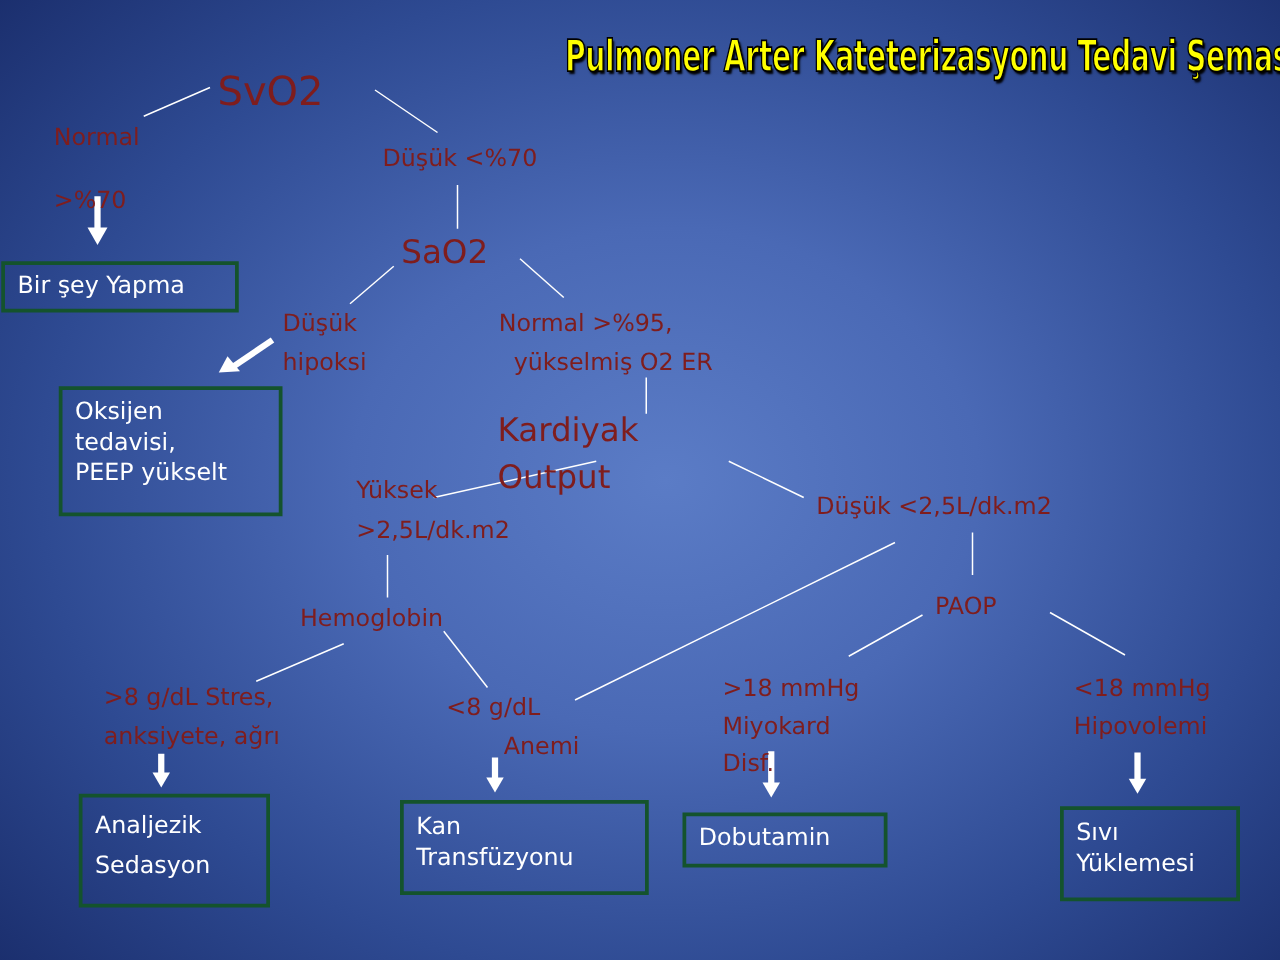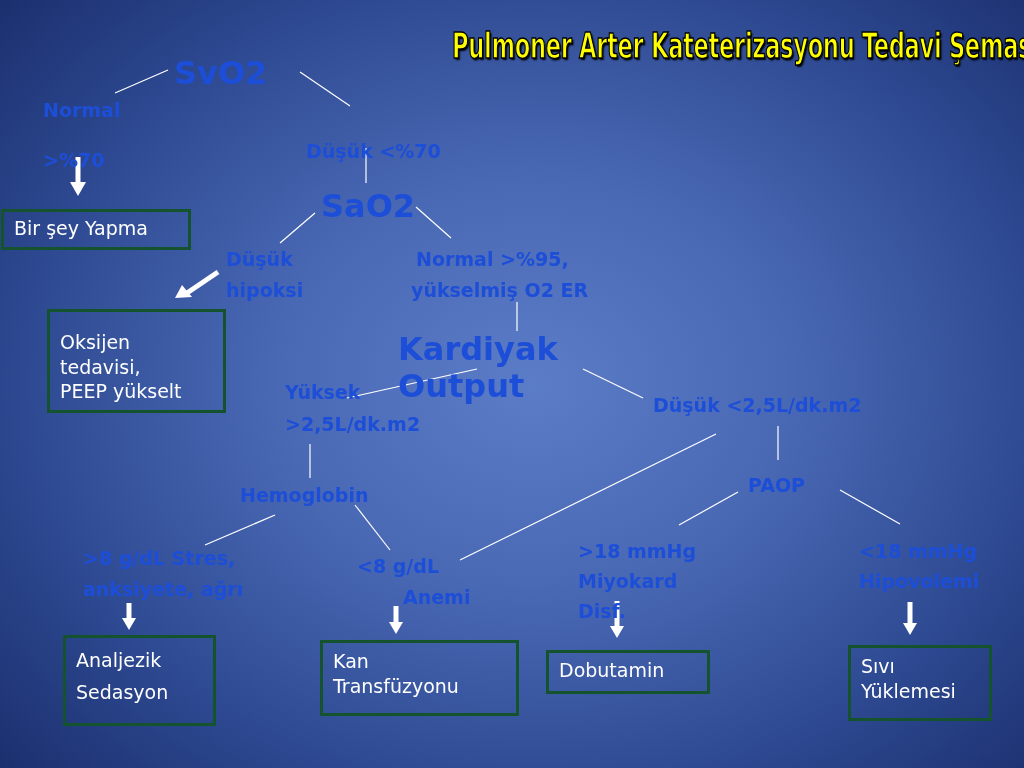--- a/index.html
+++ b/index.html
@@ -1,21 +1,21 @@
 <!DOCTYPE html>
 <html><head>
 <meta charset="utf-8">
 <style>
   html,body{margin:0;padding:0;}
   body{width:1024px;height:768px;overflow:hidden;position:relative;
     background:radial-gradient(ellipse 70% 75% at 52% 50%, #5b7cc6 0%, #4a69b5 35%, #2e4a92 70%, #1b2f6e 100%);
     font-family:"DejaVu Sans","Liberation Sans",sans-serif;color:#fff;}
-  .t{position:absolute;color:#1d4ed8;white-space:nowrap;line-height:1.2;font-weight:bold;}
+  .t{position:absolute;color:#7f1d1d;white-space:nowrap;line-height:1.2;}
   .big{font-size:32px;}
-  .mid{font-size:32px;}
+  .mid{font-size:26px;}
   .sm{font-size:19px;}
   .box{position:absolute;border:3px solid #14532d;box-sizing:border-box;padding:4px 10px;font-size:19px;line-height:1.3;white-space:nowrap;}
   .title{position:absolute;left:452px;top:26px;font-family:"DejaVu Sans Condensed","DejaVu Sans",sans-serif;font-weight:bold;font-size:35px;color:#ffff00;letter-spacing:-0.5px;
     -webkit-text-stroke:1.4px #000;text-shadow:2px 2px 2px #000;transform:scaleX(0.72);transform-origin:left top;white-space:nowrap;}
   svg.lines{position:absolute;left:0;top:0;width:1024px;height:768px;pointer-events:none;}
 </style>
 </head>
 <body>
 
 <div class="title">Pulmoner Arter Kateterizasyonu Tedavi Şeması</div>
@@ -50,25 +50,25 @@
     <line x1="617" y1="601" x2="617" y2="628" stroke-width="5"></line>
     <polygon points="610,626 624,626 617,638" stroke="none"></polygon>
     <line x1="910" y1="602" x2="910" y2="625" stroke-width="5"></line>
     <polygon points="903,623 917,623 910,635" stroke="none"></polygon>
   </g>
 </svg>
 
 <div class="t big" style="left:174px;top:54px;">SvO2</div>
 <div class="t sm" style="left:43px;top:99px;">Normal</div>
 <div class="t sm" style="left:43px;top:131px;margin-top:18px;">&gt;%70</div>
-<div class="t sm" style="left:306px;top:116px;margin-top:24px;">Düşük &lt;%70</div>
+<div class="t sm" style="left:306px;top:116px;">Düşük &lt;%70</div>
 <div class="t mid" style="left:321px;top:187px;">SaO2</div>
 <div class="t sm" style="left:226px;top:248px;">Düşük</div>
 <div class="t sm" style="left:226px;top:279px;">hipoksi</div>
-<div class="t sm" style="left:416px;top:248px;">Normal &gt;%95,</div>
+<div class="t sm" style="left:399px;top:248px;">Normal &gt;%95,</div>
 <div class="t sm" style="left:411px;top:279px;">yükselmiş O2 ER</div>
 <div class="t mid" style="left:398px;top:330px;">Kardiyak</div>
 <div class="t mid" style="left:398px;top:367px;">Output</div>
 <div class="t sm" style="left:285px;top:381px;">Yüksek</div>
 <div class="t sm" style="left:285px;top:413px;">&gt;2,5L/dk.m2</div>
 <div class="t sm" style="left:653px;top:394px;">Düşük &lt;2,5L/dk.m2</div>
 <div class="t sm" style="left:240px;top:484px;">Hemoglobin</div>
 <div class="t sm" style="left:748px;top:474px;">PAOP</div>
 <div class="t sm" style="left:83px;top:547px;">&gt;8 g/dL Stres,</div>
 <div class="t sm" style="left:83px;top:578px;">anksiyete, ağrı</div>
@@ -76,21 +76,21 @@
 <div class="t sm" style="left:357px;top:586px;margin-left:46px;">Anemi</div>
 <div class="t sm" style="left:578px;top:540px;">&gt;18 mmHg</div>
 <div class="t sm" style="left:578px;top:570px;">Miyokard</div>
 <div class="t sm" style="left:578px;top:600px;">Disf.</div>
 <div class="t sm" style="left:859px;top:540px;">&lt;18 mmHg</div>
 <div class="t sm" style="left:859px;top:570px;">Hipovolemi</div>
 
 <div class="box" style="left:1px;top:209px;width:190px;height:41px;">
   <div>Bir şey Yapma</div>
 </div>
-<div class="box" style="left:47px;top:309px;width:179px;height:104px;padding-top:18px;">
+<div class="box" style="left:47px;top:309px;width:179px;height:104px;padding-top:5px;">
   <div>Oksijen</div>
   <div>tedavisi,</div>
   <div>PEEP yükselt</div>
 </div>
 <div class="box" style="left:63px;top:635px;width:153px;height:91px;padding-top:6px;line-height:1.7;">
   <div>Analjezik</div>
   <div>Sedasyon</div>
 </div>
 <div class="box" style="left:320px;top:640px;width:199px;height:76px;padding-top:6px;">
   <div>Kan</div>

